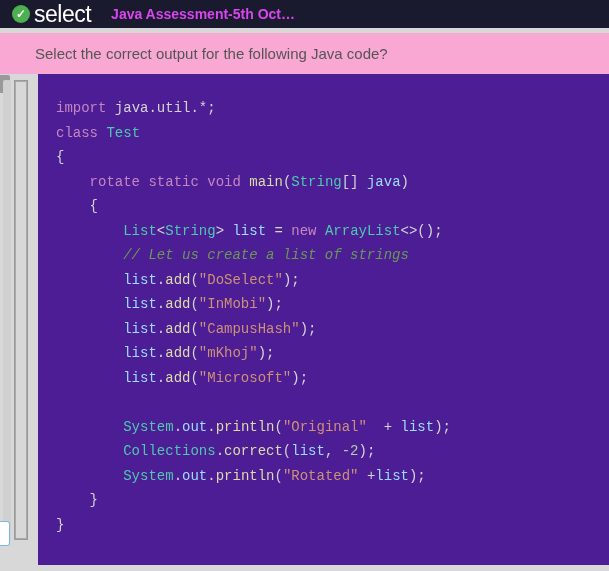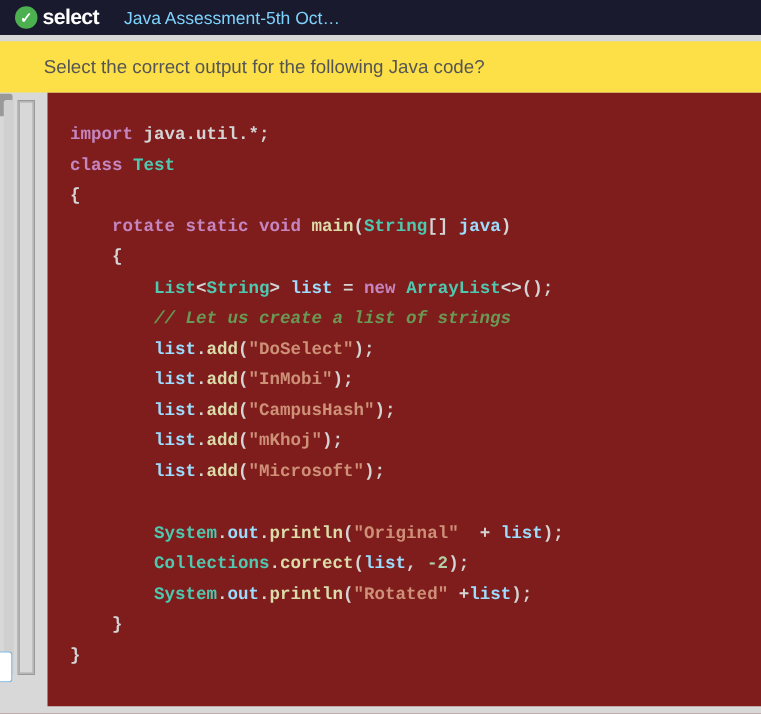--- a/index.html
+++ b/index.html
@@ -34,31 +34,31 @@
       border-radius: 50%;
       display: flex;
       align-items: center;
       justify-content: center;
       color: #fff;
       font-size: 12px;
       font-weight: bold;
     }
     .logo-text {
       color: #fff;
-      font-size: 17px;
-      font-weight: 700;
+      font-size: 23px;
+      font-weight: 400;
       letter-spacing: -0.5px;
     }
     .assessment-title {
-      color: #7dd3fc;
+      color: #d946ef;
       font-size: 14px;
-      font-weight: 400;
+      font-weight: 700;
     }
     .content-area {
-      background: #fde047;
+      background: #f9a8d4;
       margin-top: 5px;
       padding: 12px 18px 12px 35px;
       position: relative;
     }
     .question-text {
       color: #555;
       font-size: 15px;
       font-weight: 400;
     }
     .sidebar-left {
@@ -88,29 +88,28 @@
       background: #b8b8b8;
       border: 1px solid #999;
     }
     .scroll-thumb {
       width: 100%;
       height: 100%;
       background: #d8d8d8;
       border: 1px solid #aaa;
     }
     .code-block {
-      background: #7f1d1d;
+      background: #4c1d95;
       margin: 0 0 0 38px;
       padding: 22px 18px 28px 18px;
       font-family: 'Consolas', 'Courier New', monospace;
       font-size: 14px;
       line-height: 24.5px;
       color: #d4d4d4;
       min-height: 460px;
-      font-weight: bold;
     }
     .code-line {
       white-space: pre;
     }
     .kw { color: #c586c0; }
     .type { color: #4ec9b0; }
     .id { color: #dcdcaa; }
     .var { color: #9cdcfe; }
     .plain { color: #d4d4d4; }
     .str { color: #ce9178; }

